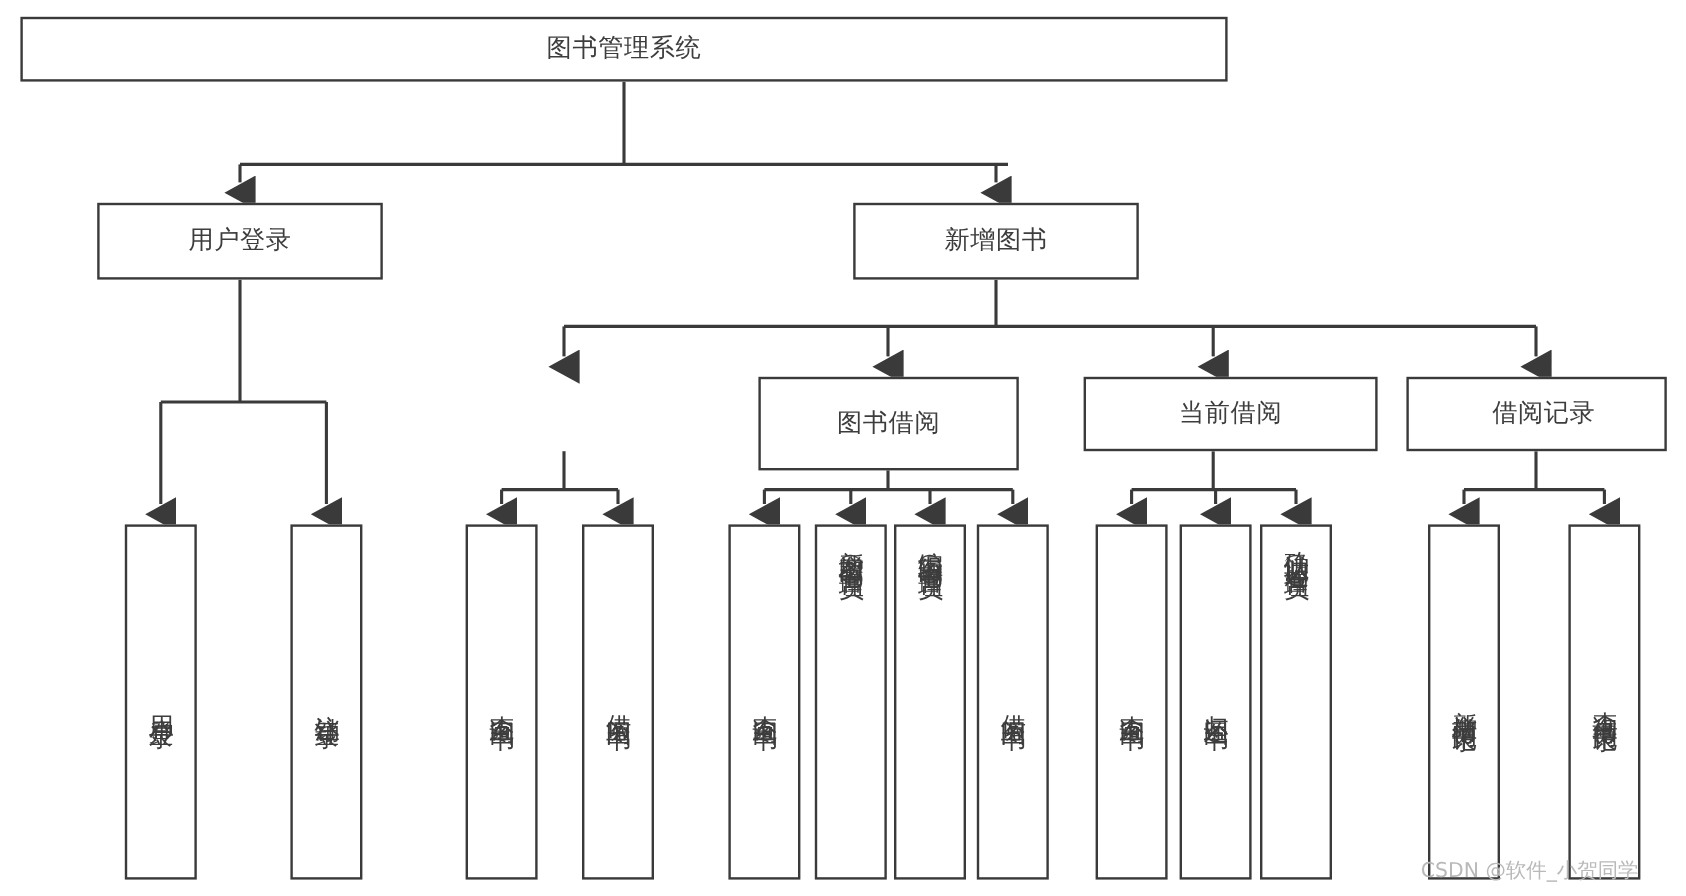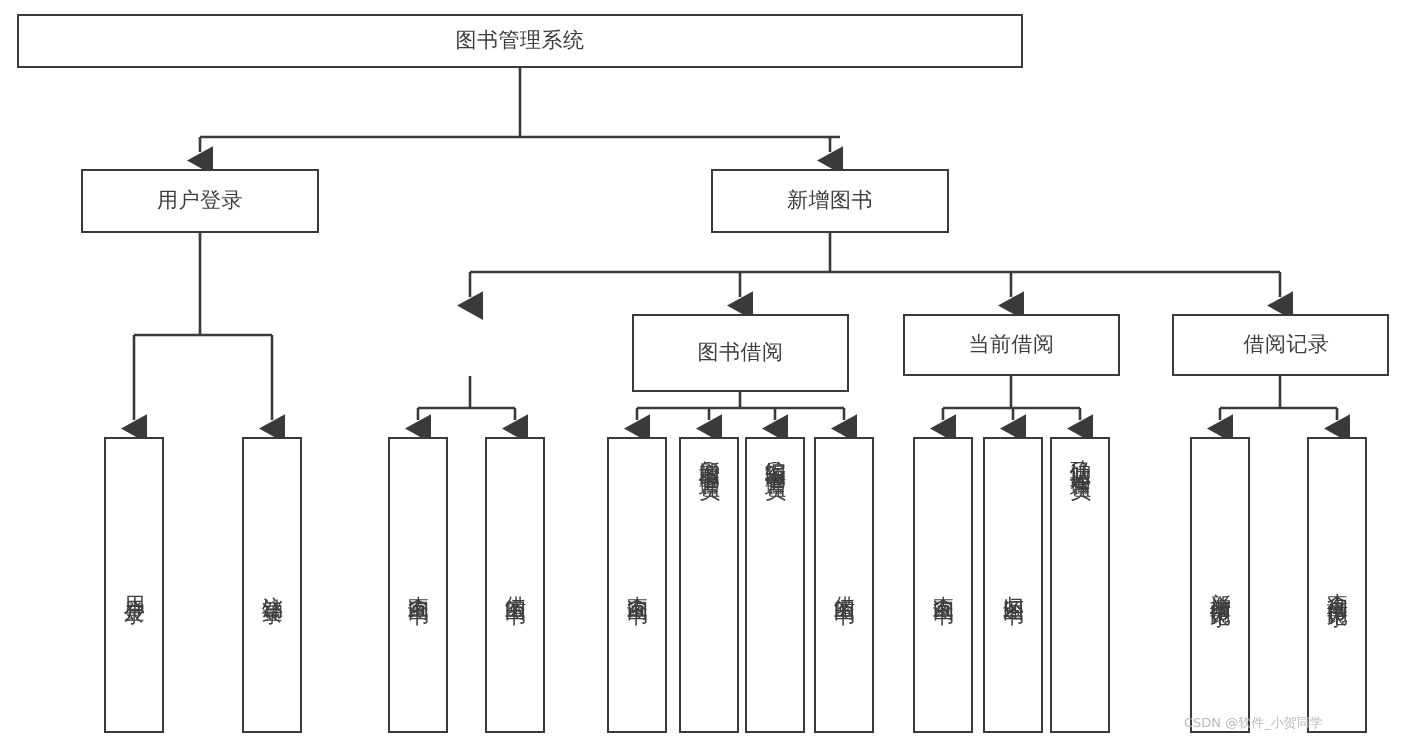--- a/index.html
+++ b/index.html
@@ -59,21 +59,21 @@
     text-align: left;
   }
   .leaf.centered-text {
     align-items: center;
     padding-top: 0;
   }
   #watermark {
     position: absolute;
     left: 1184px;
     top: 714px;
-    font-size: 13px;
+    font-size: 17px;
     color: #b9b9b9;
     white-space: nowrap;
     pointer-events: none;
   }
 </style>
 </head>
 <body>
 
 <div id="diagram-root">
 
@@ -134,21 +134,21 @@
   <div class="node-box" style="left:81px; top:169px; width:238px; height:64px;">
     <span class="node-label-h">用户登录</span>
   </div>
   <div class="node-box" style="left:711px; top:169px; width:238px; height:64px;">
     <span class="node-label-h">新增图书</span>
   </div>
 
   <div class="node-box" style="left:632px; top:314px; width:217px; height:78px;">
     <span class="node-label-h">图书借阅</span>
   </div>
-  <div class="node-box" style="left:903px; top:314px; width:217px; height:62px;">
+  <div class="node-box" style="left:903px; top:314px; width:245px; height:62px;">
     <span class="node-label-h">当前借阅</span>
   </div>
   <div class="node-box" style="left:1172px; top:314px; width:217px; height:62px;padding-left:12px;">
     <span class="node-label-h">借阅记录</span>
   </div>
 
   <div class="node-box leaf centered-text" style="left:104px; top:437px; width:60px; height:296px;">
     <span class="node-label-v">用户登录</span>
   </div>
   <div class="node-box leaf centered-text" style="left:242px; top:437px; width:60px; height:296px;">

